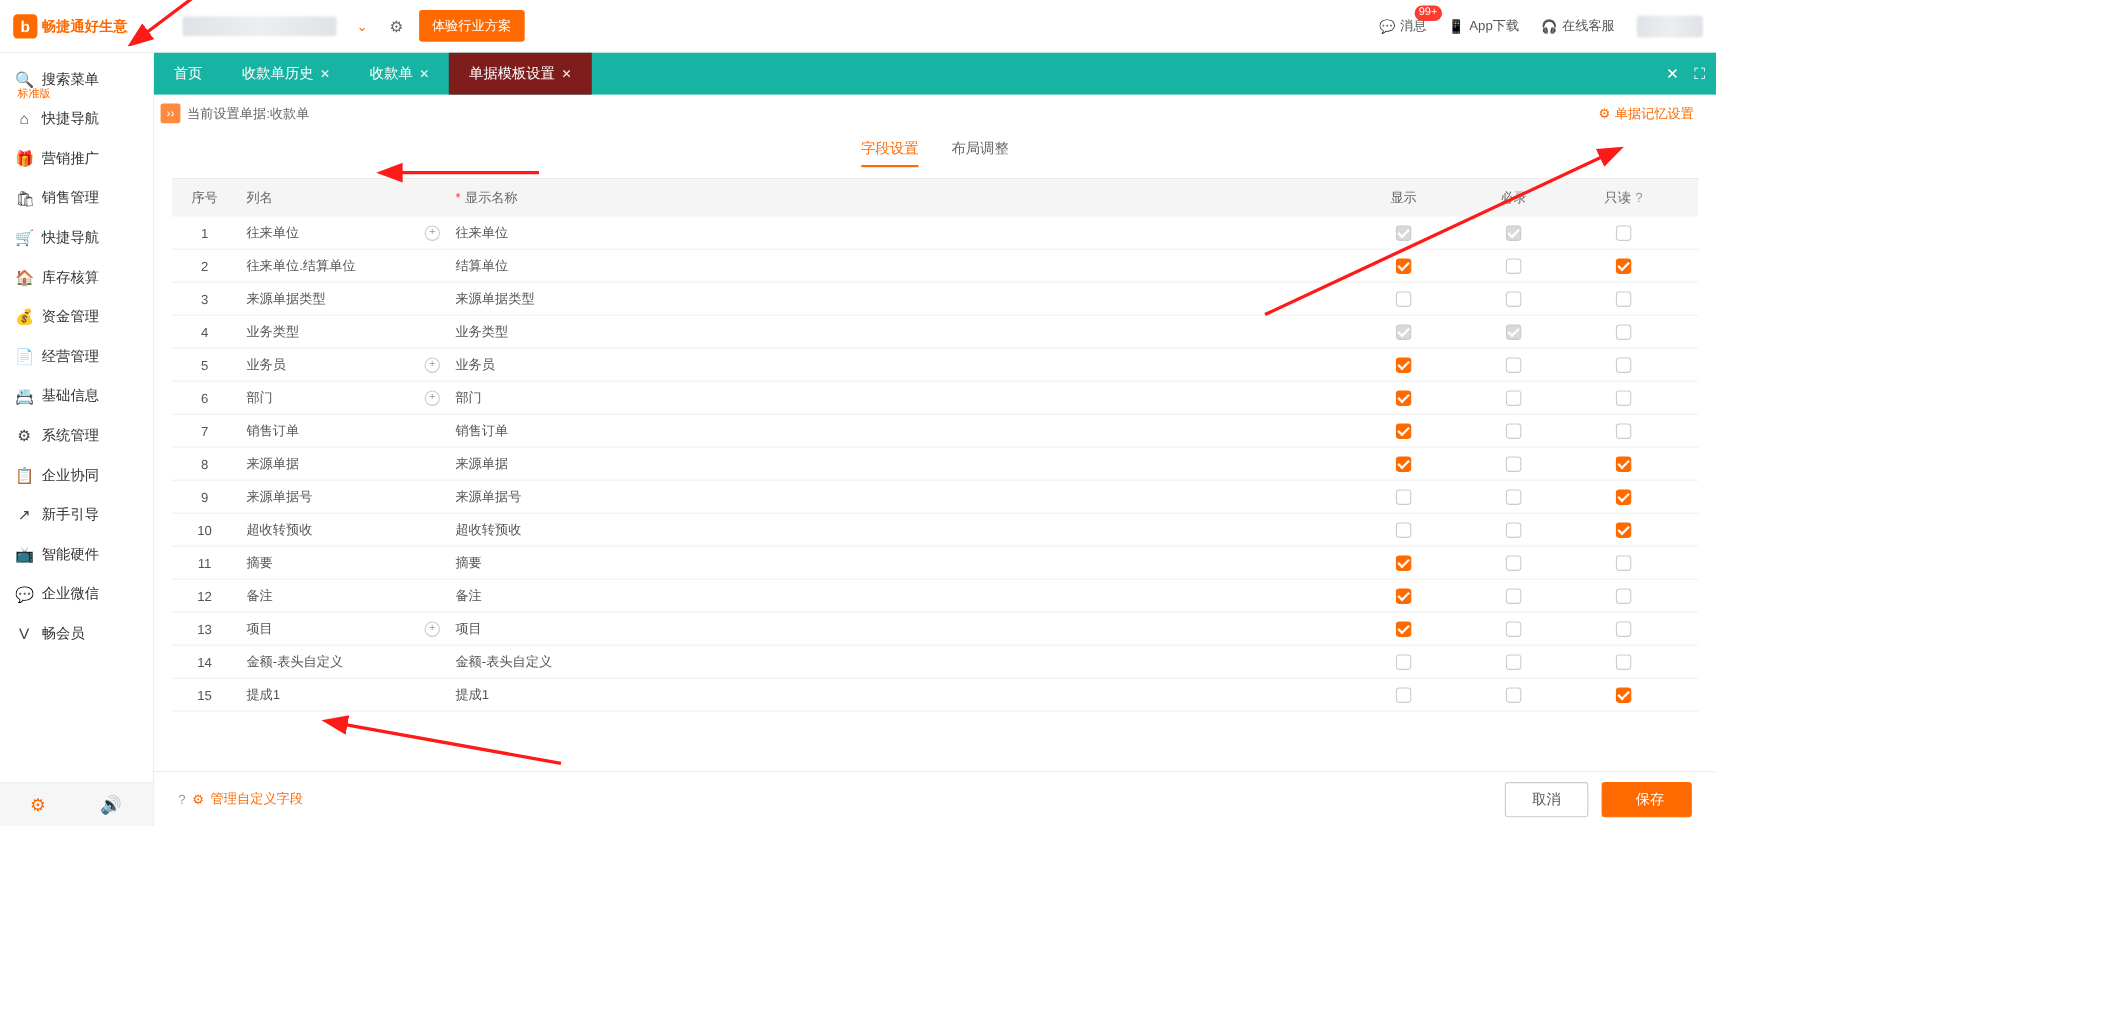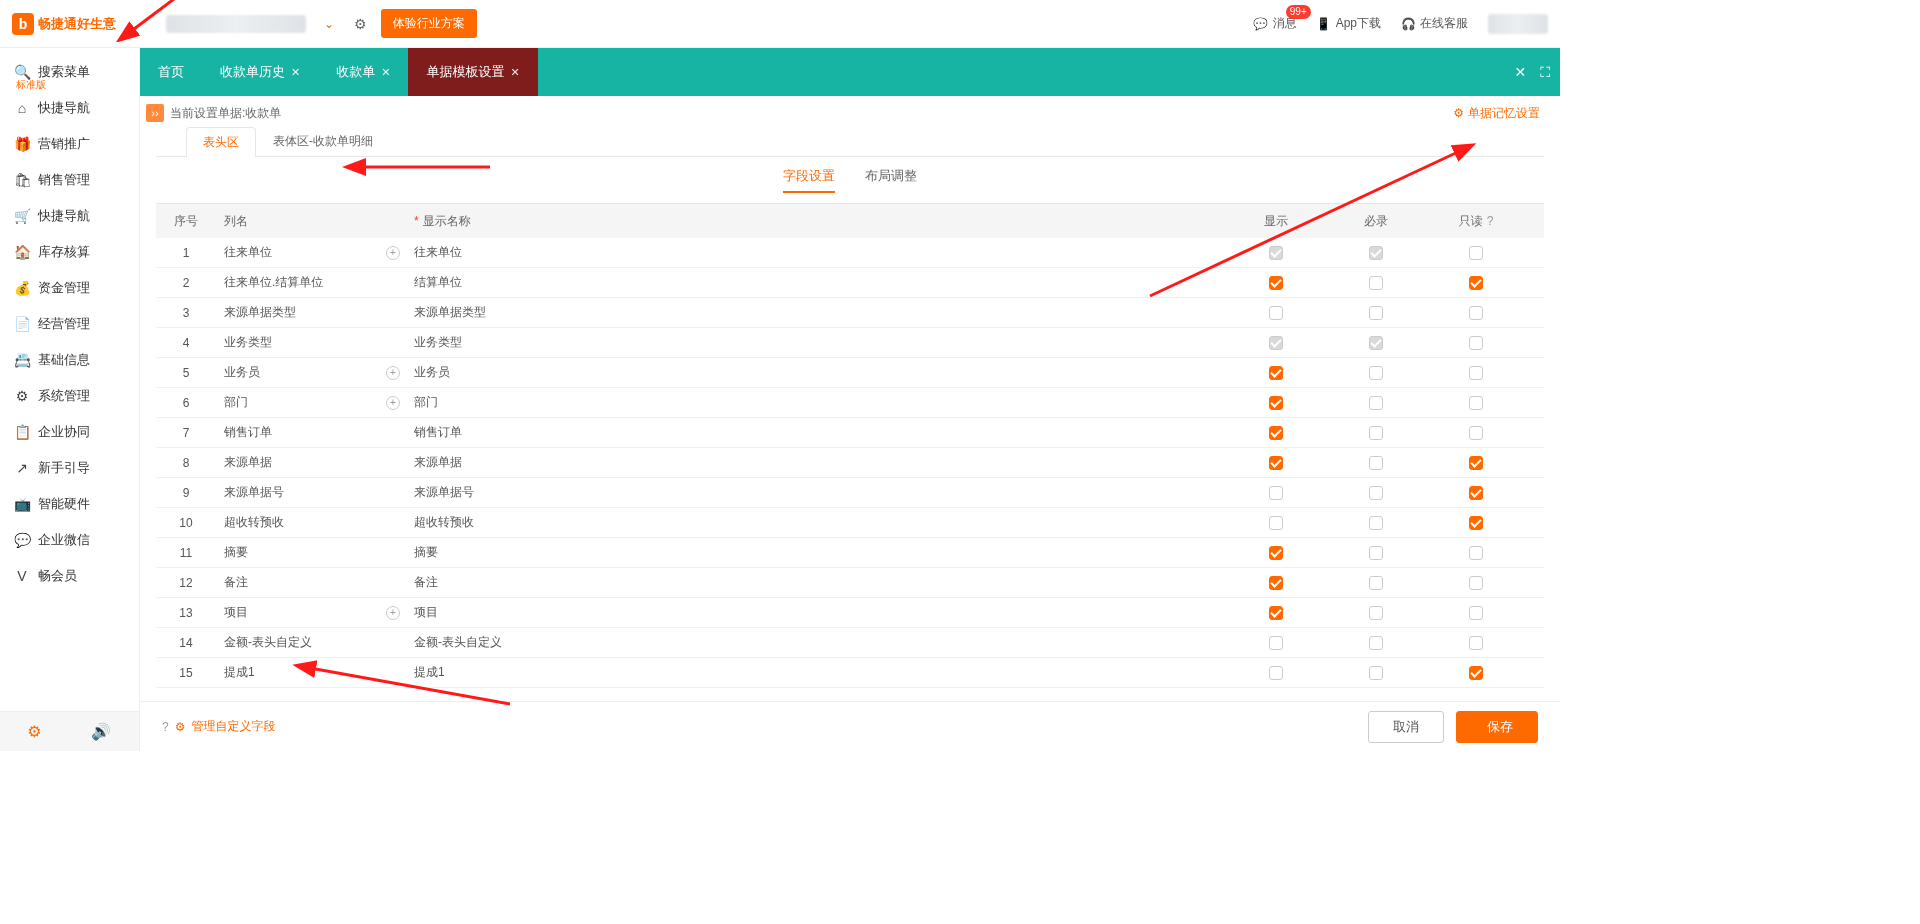--- a/index.html
+++ b/index.html
@@ -27,21 +27,21 @@
 .lower { flex: 1; display: flex; min-height: 0; }
 .sidebar { width: 140px; border-right: 1px solid #eee; display: flex; flex-direction: column; }
 .side-list { flex: 1; overflow: hidden; padding-top: 6px; }
 .side-item { display: flex; align-items: center; gap: 8px; padding: 9px 14px; color: #333; font-size: 13px; cursor: pointer; }
 .side-item .ico { width: 16px; text-align: center; color: #444; font-size: 14px; }
 .side-foot { height: 40px; display: flex; align-items: center; justify-content: center; gap: 50px; background: #f6f6f6; border-top: 1px solid #eee; color: #ff6a00; font-size: 16px; }
 
 .main { flex: 1; display: flex; flex-direction: column; min-width: 0; }
 
 
-.tabsbar { height: 48px; background: #17b3a3; display: flex; align-items: stretch; color: #fff; font-size: 13px; }
+.tabsbar { height: 38px; background: #17b3a3; display: flex; align-items: stretch; color: #fff; font-size: 13px; }
 .tab { padding: 0 18px; display: flex; align-items: center; gap: 6px; cursor: pointer; }
 .tab.active { background: #7f1d1d; }
 .tab .x { font-size: 11px; opacity: .9; }
 .tabs-right { margin-left: auto; display: flex; align-items: center; gap: 14px; padding-right: 10px; }
 .tabs-right .tbtn { cursor: pointer; font-size: 14px; }
 
 
 .content { flex: 1; position: relative; overflow: hidden; display: flex; flex-direction: column; }
 .crumbbar { display: flex; align-items: center; padding: 8px 20px 4px 6px; }
 .crumb-collapse { width: 18px; height: 18px; background: #ff8a3d; border-radius: 2px; display: inline-flex; align-items: center; justify-content: center; color: #fff; font-size: 11px; margin-right: 6px; }
@@ -229,26 +229,20 @@
         <div class="crumbbar">
           <span class="crumb-collapse">››</span>
           <span class="crumb-label">当前设置单据:</span>
           <span class="crumb-val">收款单</span>
           <div class="crumb-right">
             <span>⚙</span>
             <span>单据记忆设置</span>
           </div>
         </div>
 
-        <div class="areatabs-wrap">
-          <div class="areatabs" id="areatabs">
-              <div class="areatab active">表头区</div>
-              <div class="areatab">表体区-收款单明细</div>
-            </div>
-        </div>
 
         <div class="subtabs" id="subtabs">
             <div class="subtab active">字段设置</div>
             <div class="subtab">布局调整</div>
           </div>
 
         <div class="grid-wrap">
           <div class="grid-head">
             <div class="col-idx">序号</div>
             <div>列名</div>

